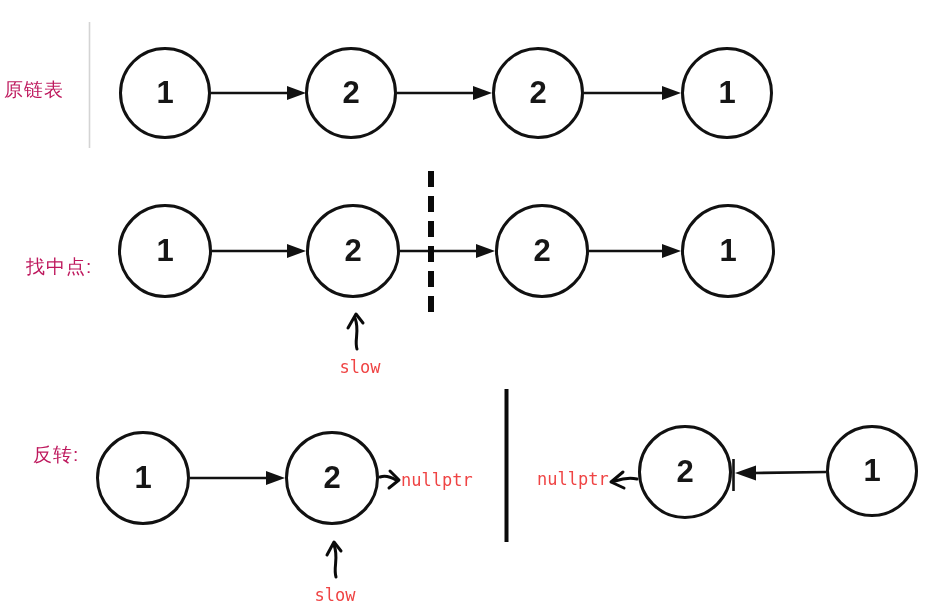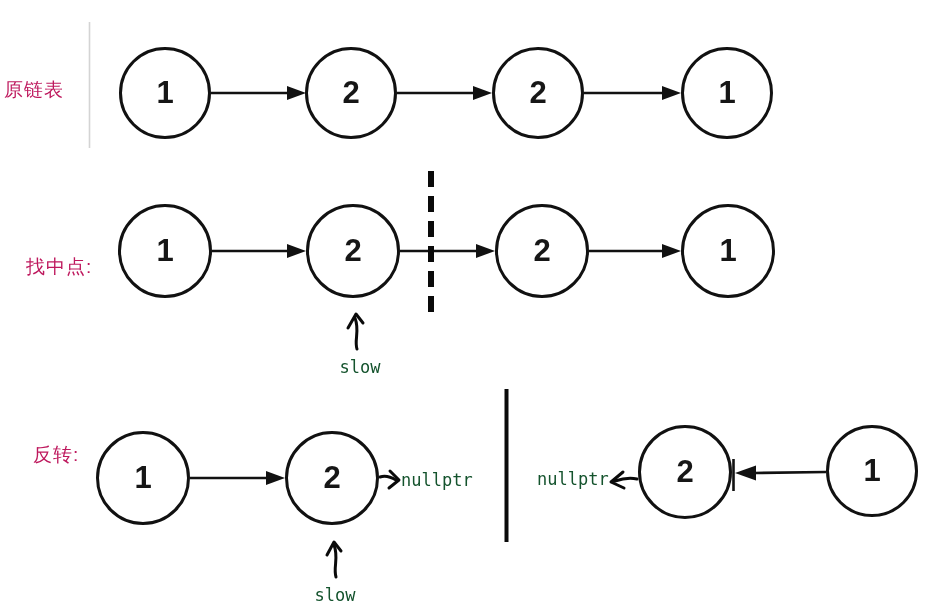--- a/index.html
+++ b/index.html
@@ -26,21 +26,21 @@
     box-sizing:border-box;
     display:flex;align-items:center;justify-content:center;
     font-weight:bold;
     font-size:31px;
     color:#161616;
   }
   .mono-label{
     position:absolute;
     font-family:"DejaVu Sans Mono","Liberation Mono",monospace;
     font-size:17px;
-    color:#14532d;
+    color:#ef4444;
     white-space:nowrap;
   }
   .center{text-align:center;}
 </style>
 </head>
 <body>
 
 <div class="canvas">
 
   <svg class="layer" width="928" height="611" viewBox="0 0 928 611">

